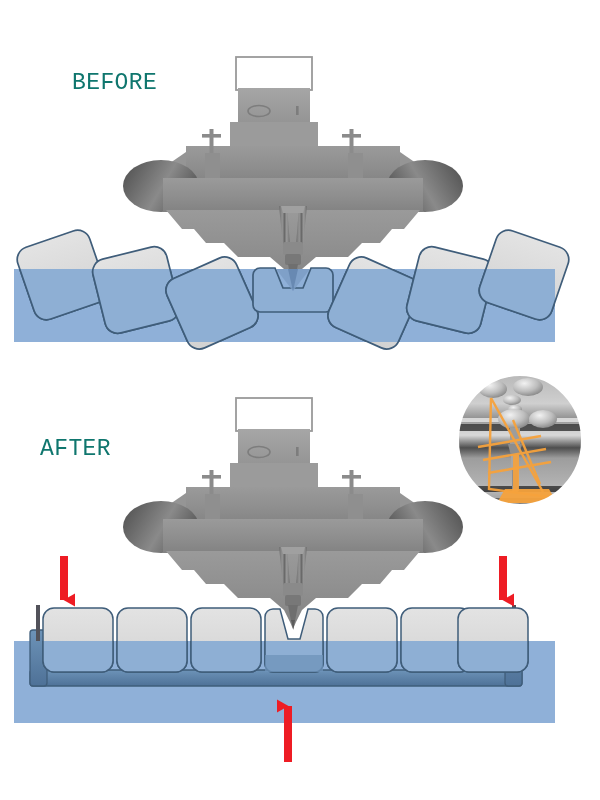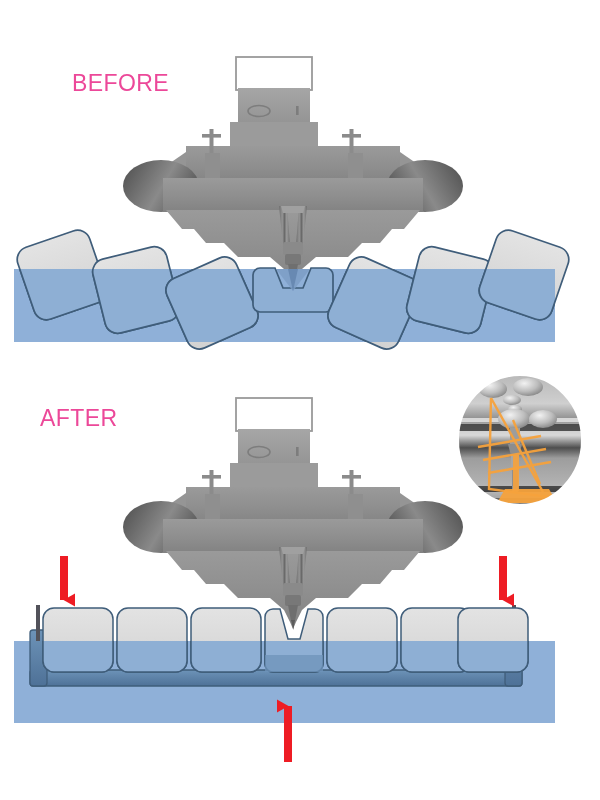--- a/index.html
+++ b/index.html
@@ -14,30 +14,30 @@
     font-family: "Liberation Sans", sans-serif;
   }
   #stage {
     position: absolute; left: 0; top: 0;
     width: 600px; height: 800px;
     background: #ffffff;
   }
 
   .panel-label {
     position: absolute;
-    font-family: Liberation Sans, sans-serif;
+    font-family: Liberation Mono, monospace;
     font-size: 23px;
     letter-spacing: 0.4px;
-    color: #ec4899;
+    color: #0f766e;
     font-weight: 400;
     white-space: nowrap;
     user-select: none;
   }
   #label-before { left: 72px; top: 70px; }
-  #label-after  { left: 40px; top: 405px; }
+  #label-after  { left: 40px; top: 436px; }
 
   svg.scene {
     position: absolute;
     left: 0; top: 0;
     width: 600px; height: 800px;
     display: block;
   }
 </style>
 </head>
 <body>

